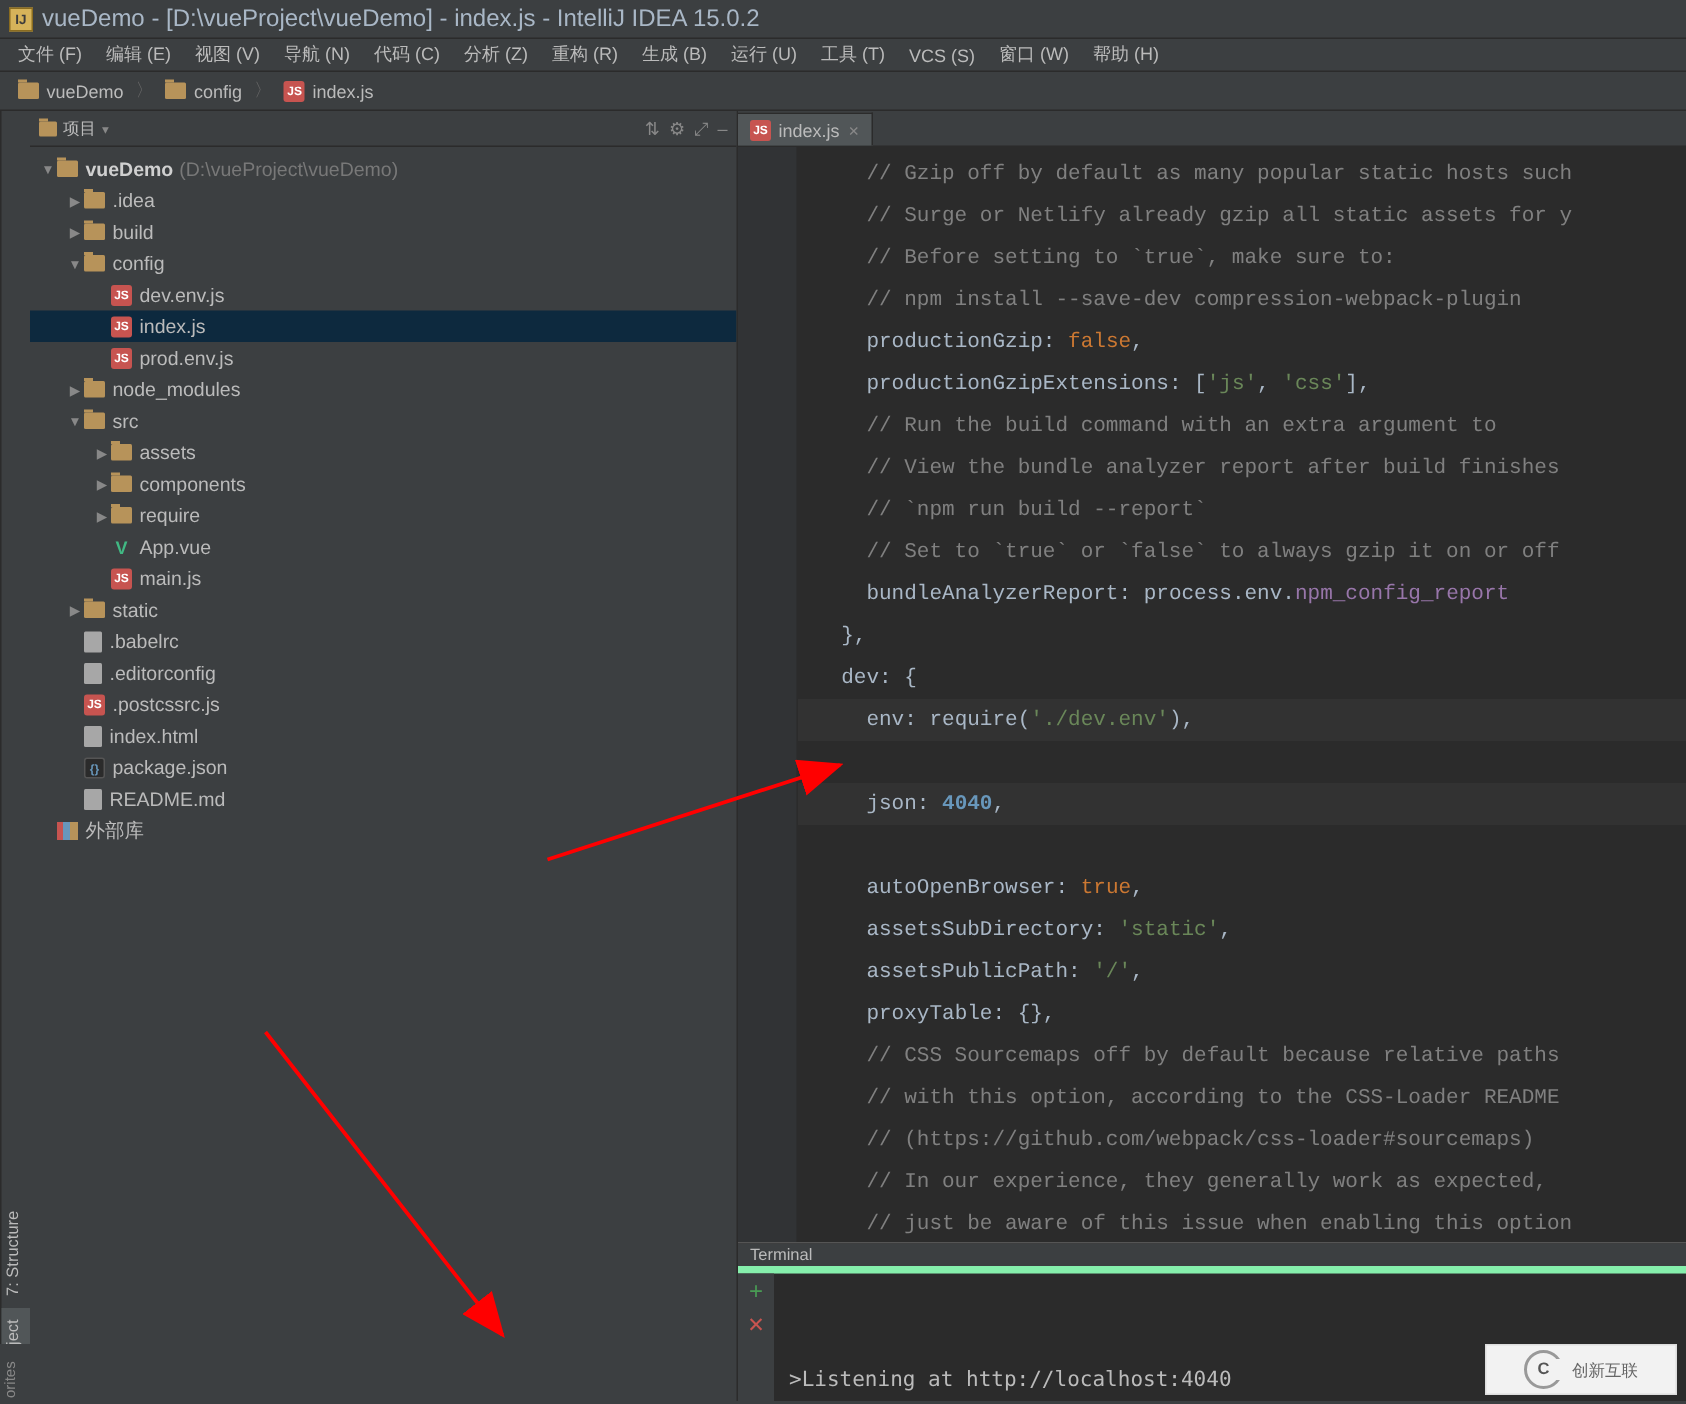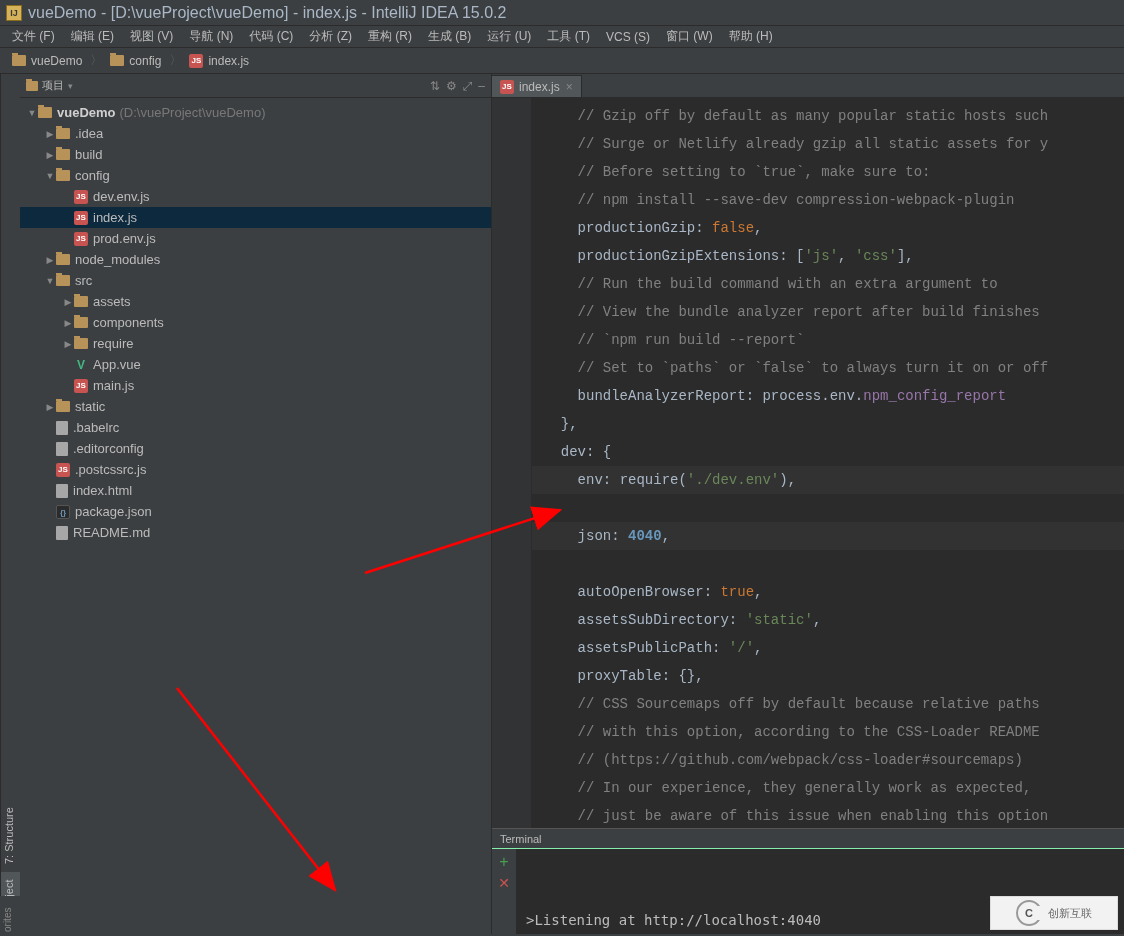--- a/index.html
+++ b/index.html
@@ -43,21 +43,21 @@
 .editor-gutter { width:40px; background:#313335; border-right:1px solid #2b2b2b; }
 .code { flex:1; padding:4px 0 4px 12px; font-family:Consolas,"Courier New",monospace; font-size:14px; line-height:28px; color:#a9b7c6; overflow:hidden; white-space:pre; }
 .cm { color:#808080; }
 .kw { color:#cc7832; }
 .str { color:#6a8759; }
 .num { color:#6897bb;font-weight:bold; }
 .prop { color:#a9b7c6; }
 .id { color:#9876aa; }
 .line-hl { background:#323232; display:block; margin-left:-12px; padding-left:12px; }
 .terminal-pane { height:106px; background:#2b2b2b; border-top:1px solid #555; }
-.terminal-header { height:20px; background:#3c3f41; border-bottom:1px solid #86efac; display:flex; align-items:center; padding-left:8px; font-size:11px; color:#bbbbbb; }
+.terminal-header { height:20px; background:#3c3f41; border-bottom:5px solid #86efac; display:flex; align-items:center; padding-left:8px; font-size:11px; color:#bbbbbb; }
 .terminal-body { display:flex; height:calc(100% - 20px); }
 .terminal-left { width:24px; background:#3c3f41; display:flex; flex-direction:column; align-items:center; padding-top:4px; gap:4px; }
 .terminal-left .plus { color:#499c54; font-size:16px; cursor:pointer; }
 .terminal-left .x { color:#c75450; font-size:14px; cursor:pointer; }
 .terminal-out { flex:1; padding:6px 10px; font-family:Consolas,monospace; font-size:14px; color:#bbbbbb; display:flex; align-items:flex-end; }
 .bottom-gutter { position:absolute; left:0; bottom:0; width:20px; height:40px; writing-mode:vertical-rl; transform:rotate(180deg); font-size:10px; color:#888; background:#3c3f41; padding:4px 2px; }
 .arrow-svg { position:absolute; pointer-events:none; }
 .watermark { position:absolute; right:6px; bottom:6px; width:128px; height:34px; background:#f2f2f2; border:1px solid #ddd; display:flex; align-items:center; justify-content:center; font-size:11px; color:#666; }
 .watermark .clogo { width:26px; height:26px; border:2px solid #999; border-radius:50%; display:flex; align-items:center; justify-content:center; color:#555; font-weight:bold; margin-right:6px; position:relative; }
 .watermark .clogo::after { content:""; position:absolute; right:-2px; width:6px; height:14px; background:#f2f2f2; }
@@ -222,20 +222,25 @@
         <div class="tree-row" style="padding-left: 24px;">
           <span class="tree-arrow"></span>
           <span class="icon-json">{}</span>
           <span class="tree-label">package.json</span>
         </div>
         <div class="tree-row" style="padding-left: 24px;">
           <span class="tree-arrow"></span>
           <span class="icon-txt"></span>
           <span class="tree-label">README.md</span>
         </div>
+        <div class="tree-row" style="padding-left: 6px;">
+          <span class="tree-arrow"></span>
+          <span class="icon-lib"></span>
+          <span class="tree-label">外部库</span>
+        </div>
       </div>
   </div>
 
   <div class="editor-area">
     <div class="editor-tabs">
       <div class="editor-tab">
         <span class="icon-js">JS</span>
         <span>index.js</span>
         <span class="close">×</span>
       </div>
@@ -244,21 +249,21 @@
       <div class="editor-gutter"></div>
       <div class="code" id="code"><span><span class="cm">    // Gzip off by default as many popular static hosts such</span></span>
 <span><span class="cm">    // Surge or Netlify already gzip all static assets for y</span></span>
 <span><span class="cm">    // Before setting to `true`, make sure to:</span></span>
 <span><span class="cm">    // npm install --save-dev compression-webpack-plugin</span></span>
 <span>    <span class="prop">productionGzip</span>: <span class="kw">false</span>,</span>
 <span>    <span class="prop">productionGzipExtensions</span>: [<span class="str">'js'</span>, <span class="str">'css'</span>],</span>
 <span><span class="cm">    // Run the build command with an extra argument to</span></span>
 <span><span class="cm">    // View the bundle analyzer report after build finishes</span></span>
 <span><span class="cm">    // `npm run build --report`</span></span>
-<span><span class="cm">    // Set to `paths` or `false` to always turn it on or off</span></span>
+<span><span class="cm">    // Set to `true` or `false` to always gzip it on or off</span></span>
 <span>    <span class="prop">bundleAnalyzerReport</span>: <span class="prop">process.env.</span><span class="id">npm_config_report</span></span>
 <span><span class="prop">  },</span></span>
 <span>  <span class="prop">dev</span>: {</span>
 <span class="line-hl">    <span class="prop">env</span>: <span class="prop">require</span>(<span class="str">'./dev.env'</span>),</span>
 <span class="line-hl">    <span class="prop">json</span>: <span class="num">4040</span>,</span>
 <span>    <span class="prop">autoOpenBrowser</span>: <span class="kw">true</span>,</span>
 <span>    <span class="prop">assetsSubDirectory</span>: <span class="str">'static'</span>,</span>
 <span>    <span class="prop">assetsPublicPath</span>: <span class="str">'/'</span>,</span>
 <span>    <span class="prop">proxyTable</span>: {},</span>
 <span><span class="cm">    // CSS Sourcemaps off by default because relative paths</span></span>

